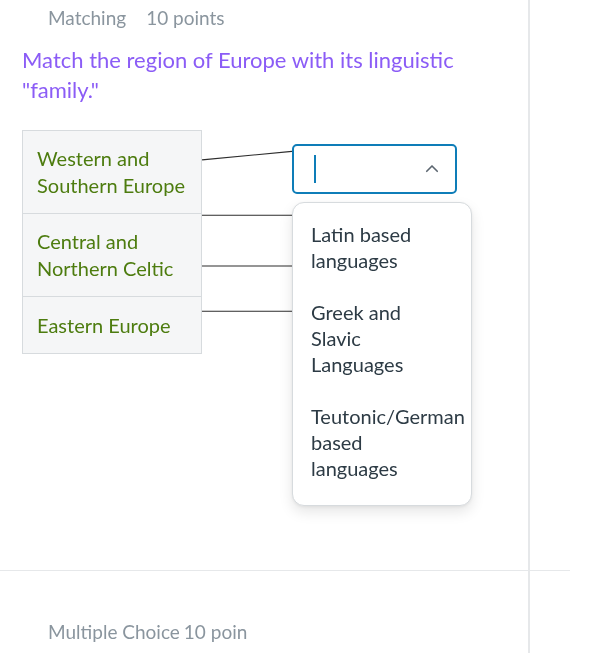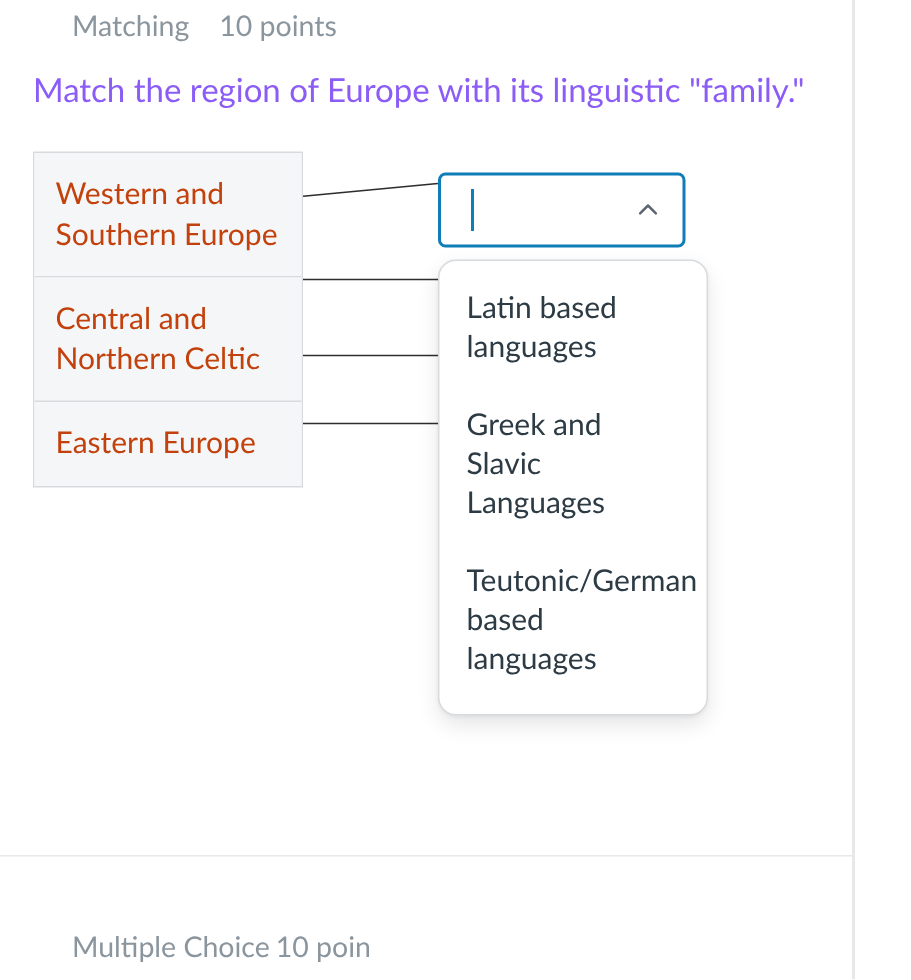--- a/index.html
+++ b/index.html
@@ -8,21 +8,21 @@
     height: 653px;
     font-family: "Lato", "Helvetica Neue", Helvetica, Arial, sans-serif;
     background: #ffffff;
     color: #2d3b45;
     overflow: hidden;
     position: relative;
   }
   .frame {
     position: absolute;
     left: 0; top: 0;
-    width: 570px;
+    width: 530px;
     height: 653px;
     border-right: 2px solid #e6e8ea;
     padding: 4px 22px 0 22px;
   }
   .q-header {
     display: flex;
     gap: 20px;
     font-size: 19px;
     color: #8a959e;
     padding: 2px 0 6px 26px;
@@ -40,21 +40,21 @@
   .left-col {
     width: 180px;
     border: 1px solid #d7dbde;
   }
   .left-item {
     background: #f5f6f7;
     border-bottom: 1px solid #d7dbde;
     padding: 14px 14px;
     font-size: 20px;
     line-height: 1.35;
-    color: #c2410c;
+    color: #4d7c0f;
     min-height: 56px;
     display: flex;
     align-items: center;
   }
   .left-item:last-child { border-bottom: none; }
 
   .connectors {
     position: absolute;
     left: 180px;
     top: 0;

